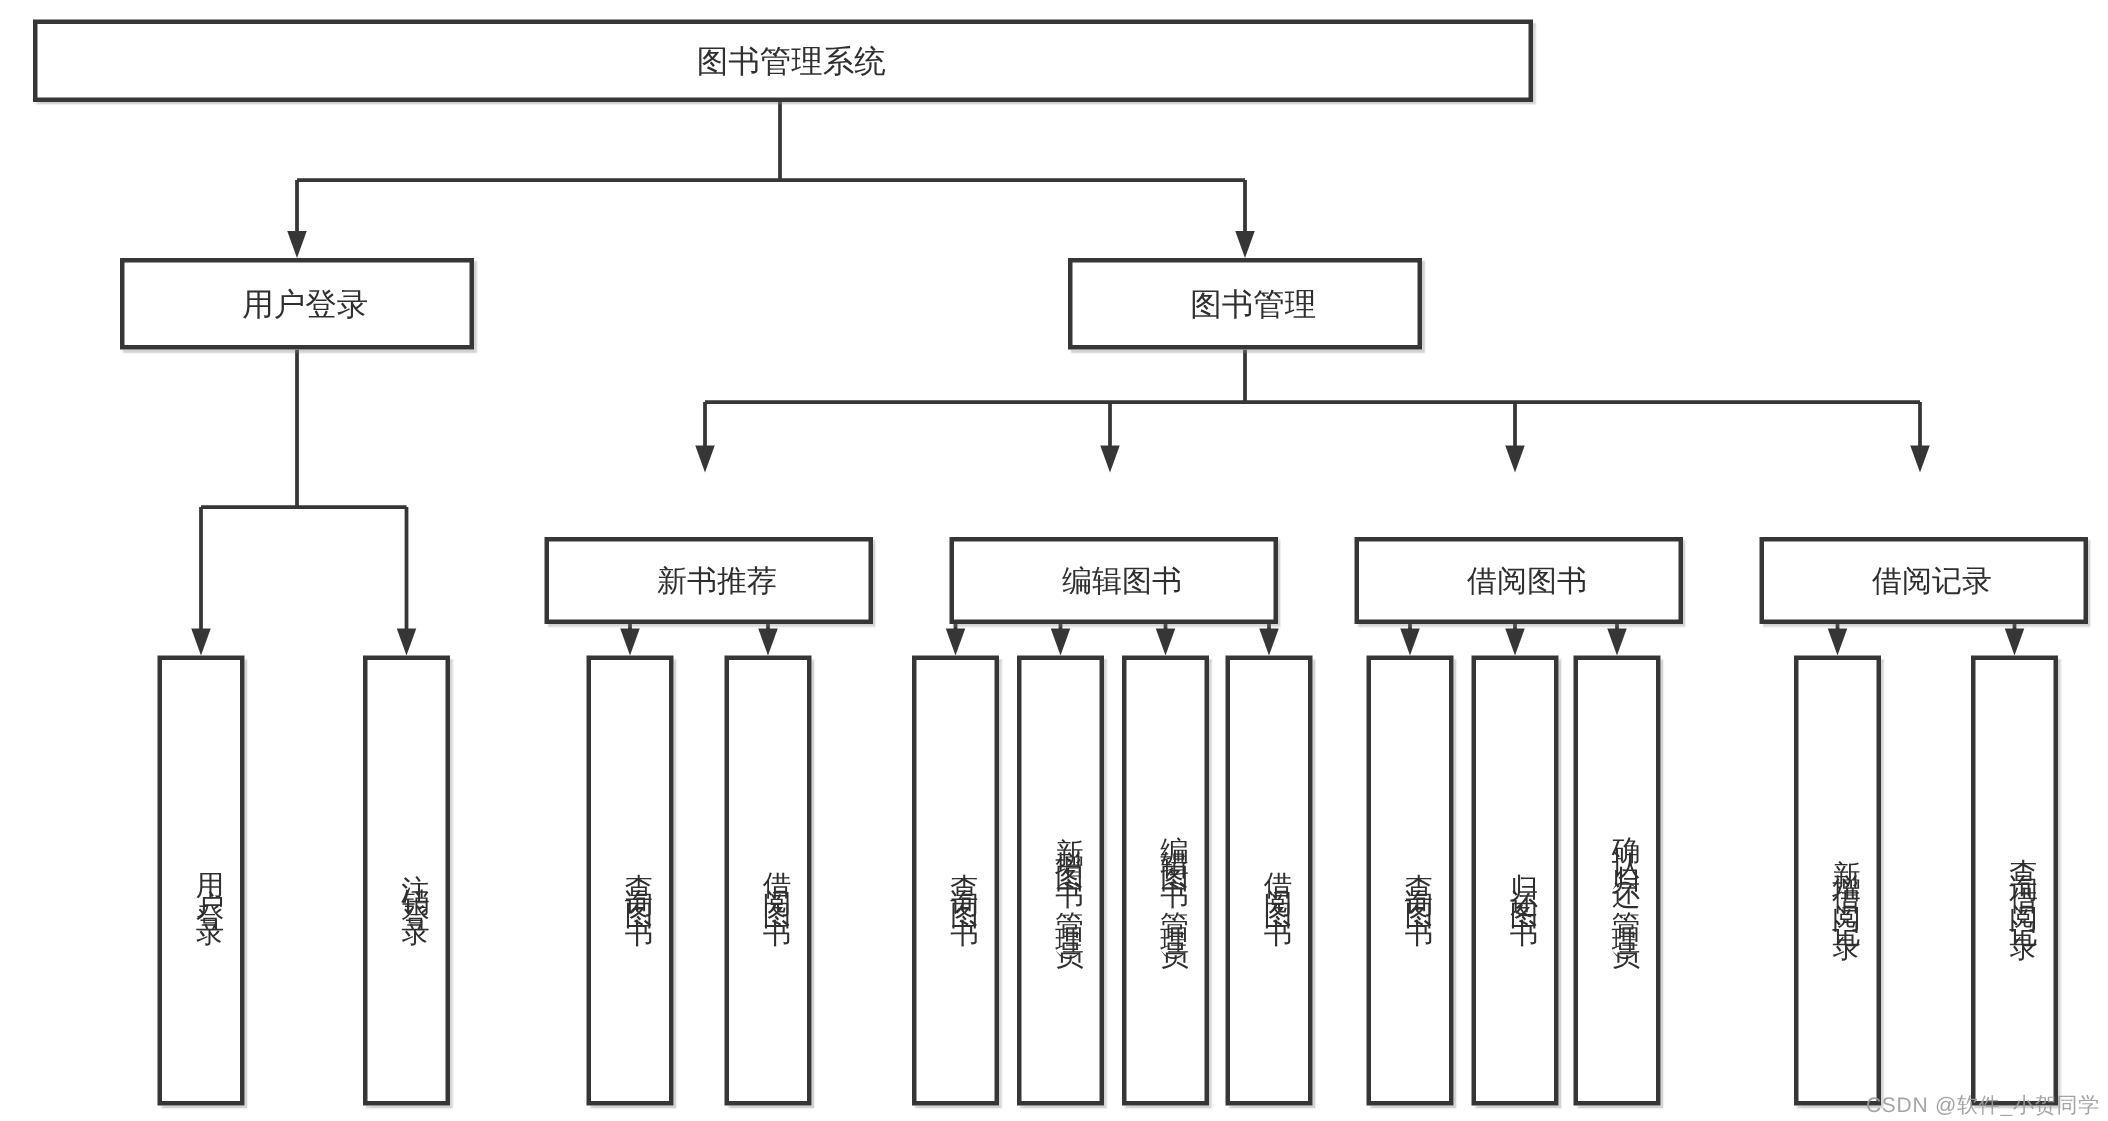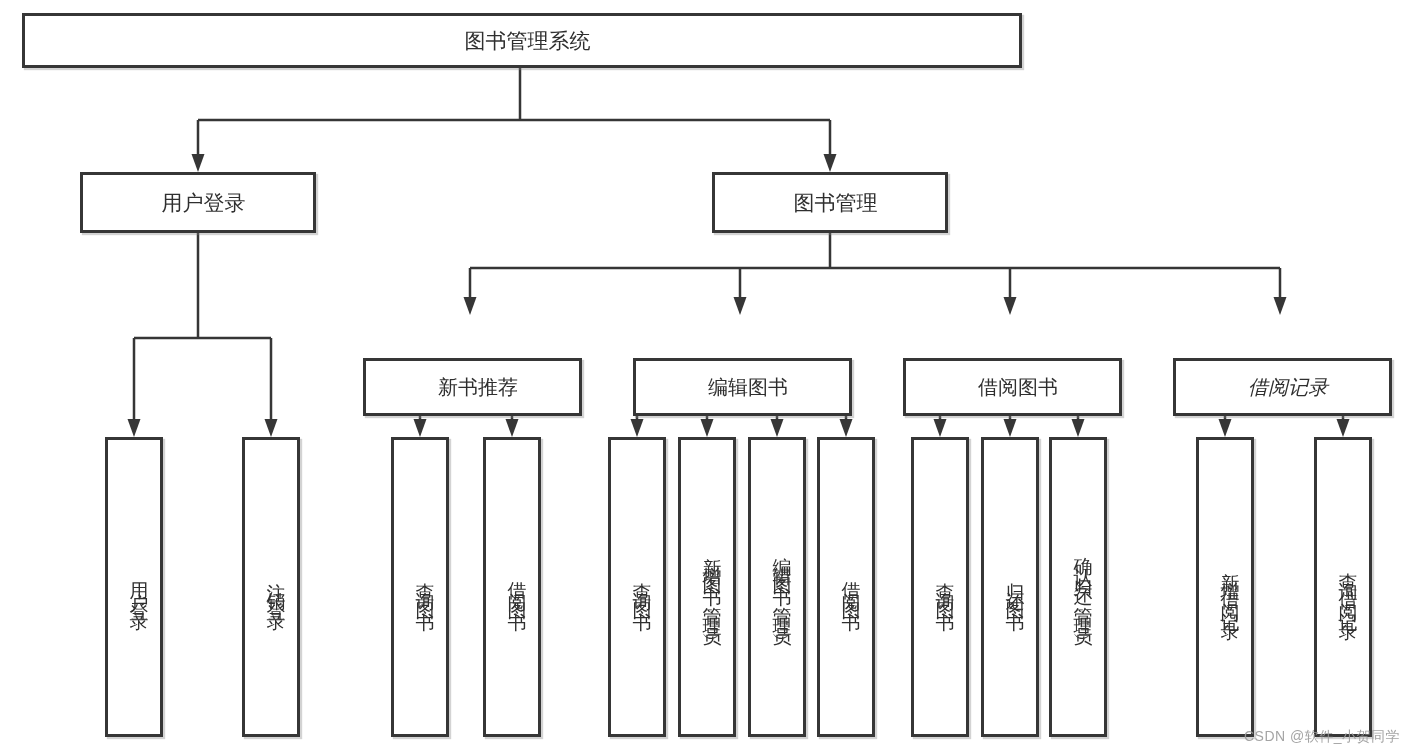--- a/index.html
+++ b/index.html
@@ -31,21 +31,21 @@
     padding-left: 11px;
   }
   .root-box  { left: 22px;  top: 13px;  width: 1000px; height: 55px; font-size: 21px; }
   .lv2       { top: 172px; width: 236px; height: 61px; font-size: 21px; }
   .lv2-a     { left: 80px; }
   .lv2-b     { left: 712px; }
   .lv3       { top: 333px; width: 219px; height: 58px; font-size: 20px; margin-top: 25px; }
   .lv3-a     { left: 363px; }
   .lv3-b     { left: 633px; }
   .lv3-c     { left: 903px; }
-  .lv3-d     { left: 1173px; font-style: italic; }
+  .lv3-d     { left: 1173px; }
   .leaf {
     top: 437px;
     width: 58px;
     height: 300px;
     font-size: 19px;
     writing-mode: vertical-rl;
     letter-spacing: 10px;
     line-height: 1;
   }
   .watermark {

